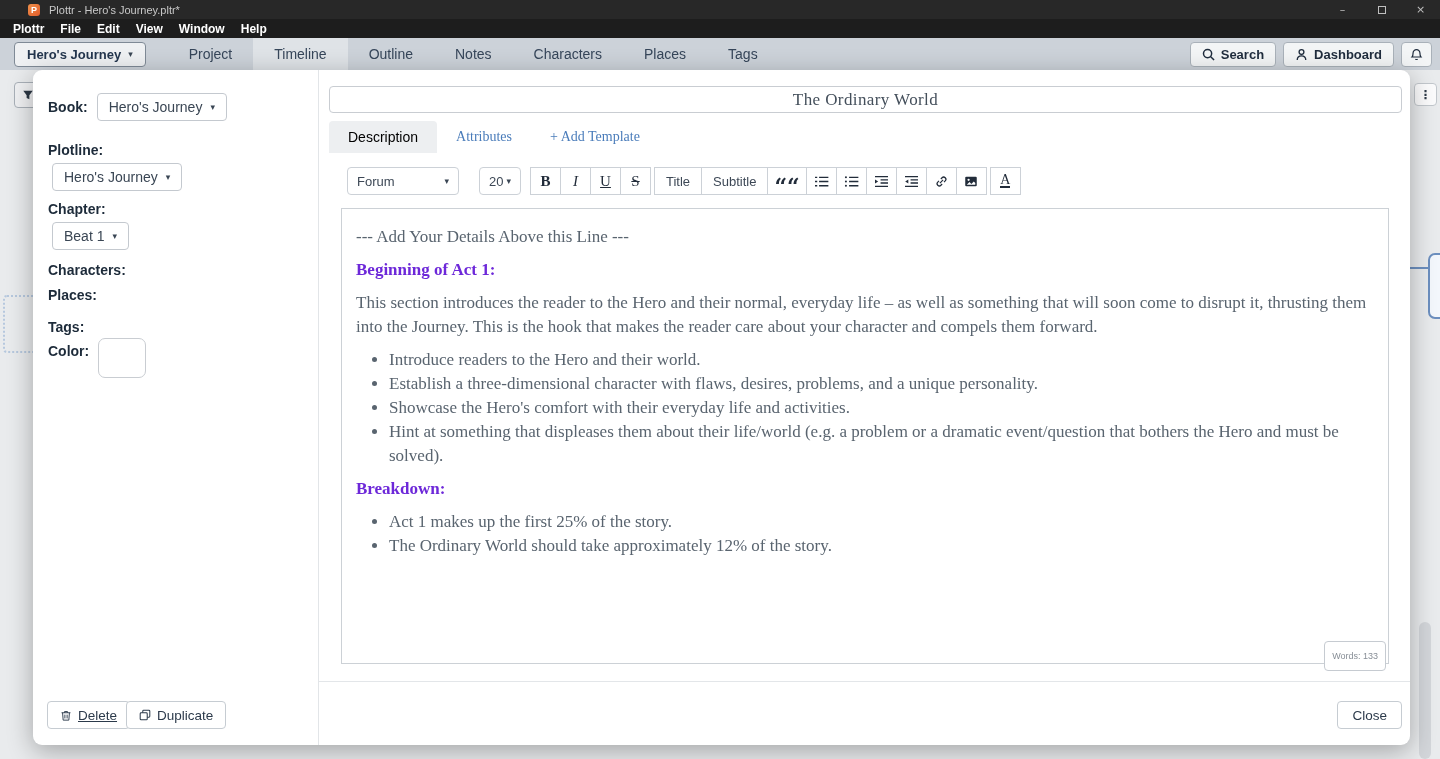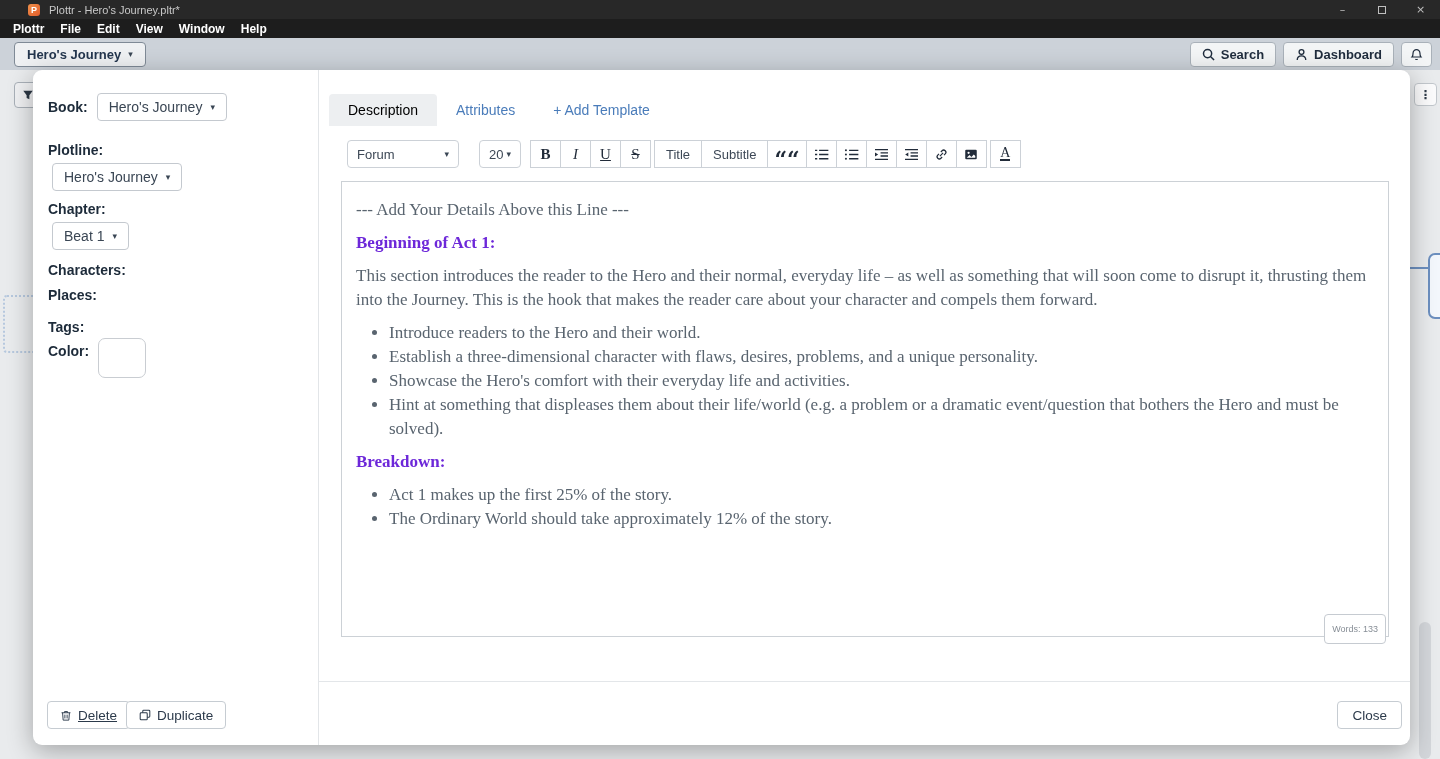--- a/index.html
+++ b/index.html
@@ -54,21 +54,21 @@
   .lbl-places { margin-top:9px; }
   .lbl-tags { margin-top:16px; }
   .row-color { margin-top:8px; align-items:flex-start; }
   .color-swatch { width:48px; height:40px; background:#fff; border:1px solid #c9cdd2; border-radius:7px; margin-top:-5px; }
 
   
   .m-main { position:absolute; left:285px; top:0; right:0; bottom:0; border-left:1px solid #e2e5e8; padding:16px 8px 0 10px; }
   .title-input { width:100%; height:27px; border:1px solid #c9cdd2; border-radius:4px; display:flex; align-items:center; justify-content:center; font-family:"Liberation Serif",serif; font-size:17px; letter-spacing:.4px; color:#444f5b; background:#fff; }
   .m-tabs { display:flex; align-items:center; height:32px; margin-top:8px; }
   .m-tab-active { padding:0 19px; height:32px; display:flex; align-items:center; background:#edeff1; border-radius:4px 4px 0 0; font-size:14px; color:#000000; }
-  .m-tab-link { padding:0 19px; font-size:14px; color:#4a7cba; }
+  .m-tab-link { padding:0 19px; font-size:14px; color:#4a7cba;font-family:Liberation Serif, serif; }
 
   
   .toolbar { display:flex; align-items:center; height:28px; margin:14px 0 0 18px; }
   .tb-select { height:28px; border:1px solid #ccd1d7; border-radius:4px; background:#fff; display:flex; align-items:center; padding:0 9px; font-size:13px; color:#3d4856; }
   .tb-select.font { width:112px; justify-content:space-between; }
   .tb-select.size { width:42px; justify-content:space-between; margin-left:20px; }
   .tb-btn { min-width:31px; height:28px; border:1px solid #ccd1d7; background:#fff; display:flex; align-items:center; justify-content:center; font-size:14px; color:#222c3a; margin-left:-1px; padding:0 6px; }
   .tb-btn.gstart { margin-left:9px; }
   .tb-btn.gap2 { margin-left:3px; }
   .tb-bold { font-weight:bold; font-family:"Liberation Serif",serif; font-size:15px; }
@@ -123,20 +123,29 @@
     <span class="menu-item">View</span>
     <span class="menu-item">Window</span>
     <span class="menu-item">Help</span>
   </div>
 
 <div class="nav">
   <div class="book-selector">
     <span>Hero's Journey</span>
     <span class="caret">▾</span>
   </div>
+  <div class="nav-tabs">
+      <div class="nav-tab">Project</div>
+      <div class="nav-tab active">Timeline</div>
+      <div class="nav-tab">Outline</div>
+      <div class="nav-tab">Notes</div>
+      <div class="nav-tab">Characters</div>
+      <div class="nav-tab">Places</div>
+      <div class="nav-tab">Tags</div>
+    </div>
   <div class="nav-right">
     <div class="nav-btn">
       <span>
         <svg viewBox="0 0 14 14" width="13" height="13">
             <circle cx="6" cy="6" r="4.4" fill="none" stroke="#1f2c3d" stroke-width="1.6"></circle>
             <line x1="9.4" y1="9.4" x2="13" y2="13" stroke="#1f2c3d" stroke-width="1.6"></line>
           </svg>
       </span>
       <span>Search</span>
     </div>
@@ -202,20 +211,21 @@
     <div class="fld-label lbl-characters">Characters:</div>
     <div class="fld-label lbl-places">Places:</div>
     <div class="fld-label lbl-tags">Tags:</div>
     <div class="row-inline row-color">
       <span class="fld-label">Color:</span>
       <span class="color-swatch"></span>
     </div>
   </div>
 
   <div class="m-main">
+    <div class="title-input">The Ordinary World</div>
 
     <div class="m-tabs">
       <div class="m-tab-active">Description</div>
       <div class="m-tab-link">Attributes</div>
       <div class="m-tab-link">+ Add Template</div>
     </div>
 
     <div class="toolbar">
       <div class="tb-select font">
         <span>Forum</span>

